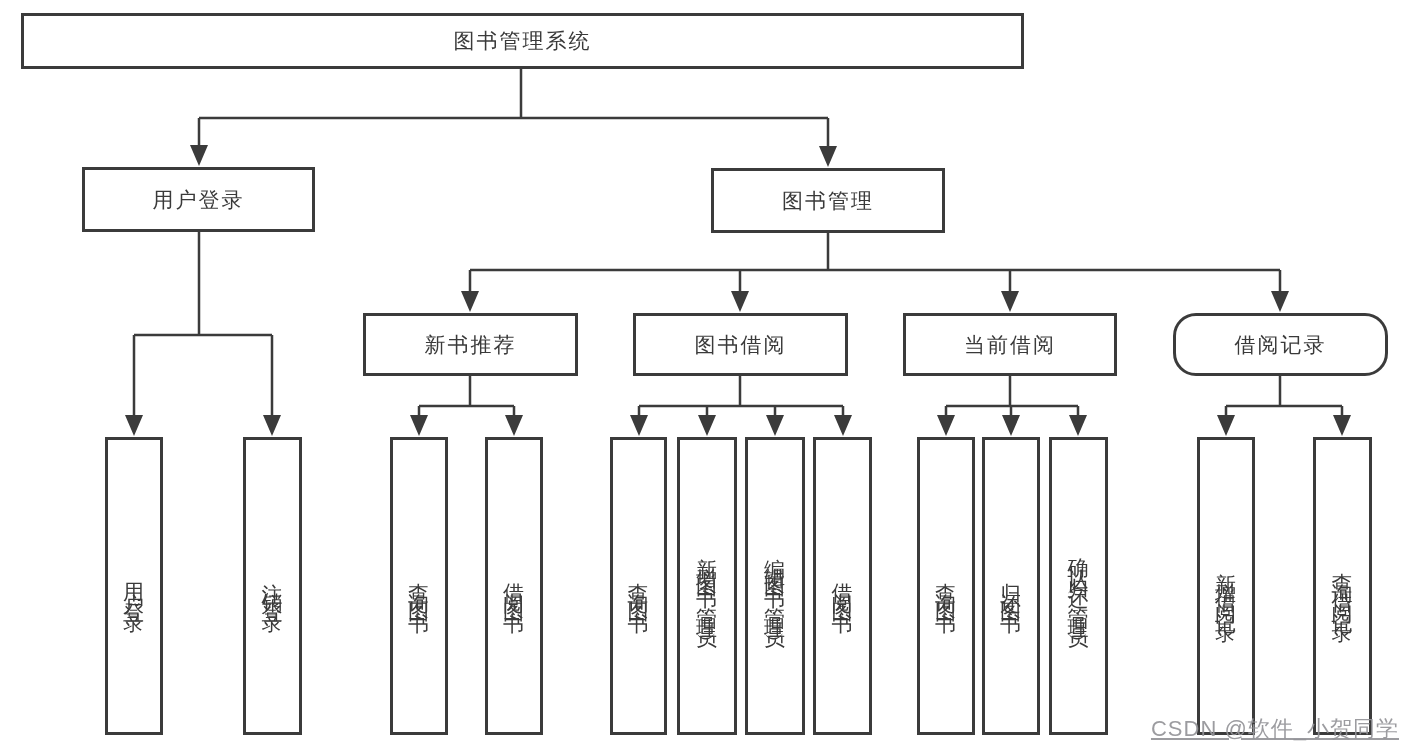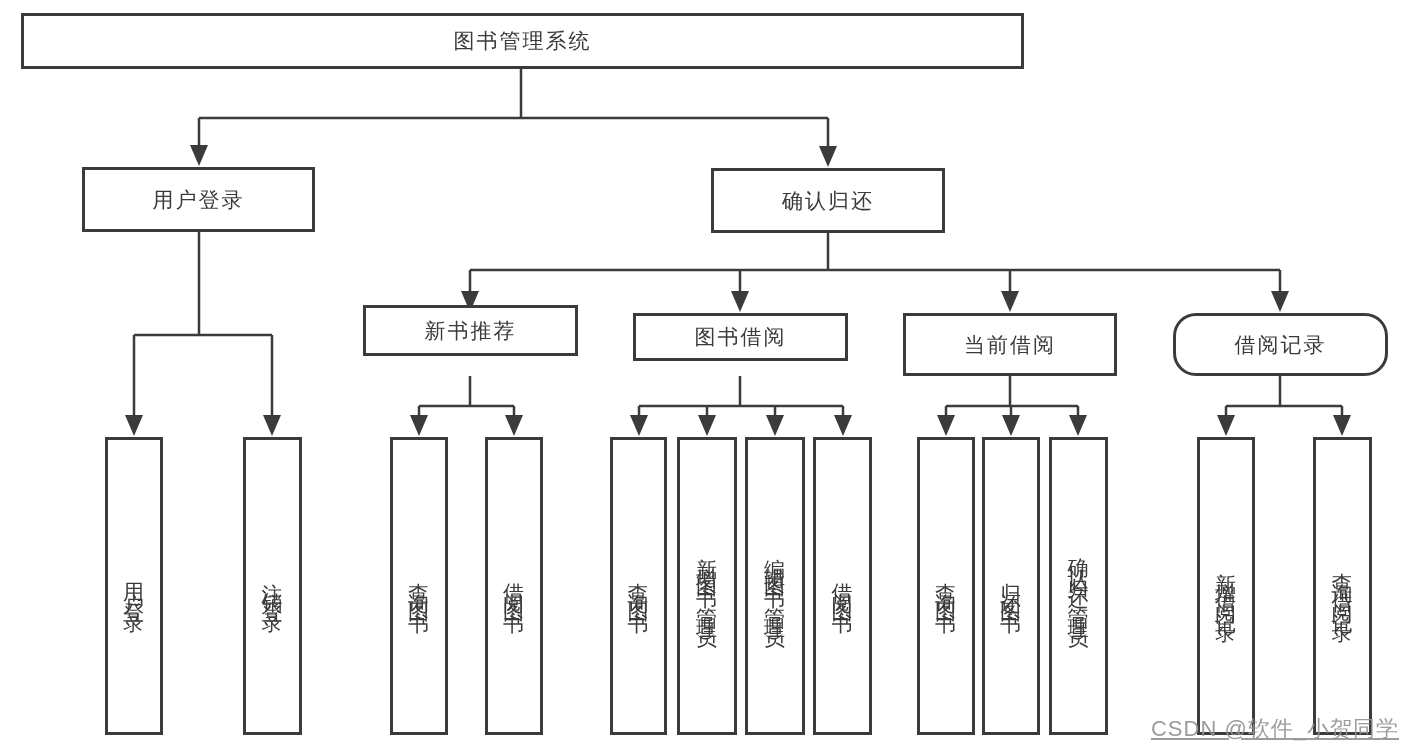--- a/index.html
+++ b/index.html
@@ -80,27 +80,27 @@
   </svg>
 
   <div class="box" style="left:21px; top:13px; width:1003px; height:56px;">
     <span class="label">图书管理系统</span>
   </div>
 
   <div class="box" style="left:82px; top:167px; width:233px; height:65px;">
     <span class="label">用户登录</span>
   </div>
   <div class="box" style="left:711px; top:168px; width:234px; height:65px;">
-    <span class="label">确认归还</span>
+    <span class="label">图书管理</span>
   </div>
 
-  <div class="box" style="left:363px; top:305px; width:215px; height:51px;">
+  <div class="box" style="left:363px; top:313px; width:215px; height:63px;">
     <span class="label">新书推荐</span>
   </div>
-  <div class="box" style="left:633px; top:313px; width:215px; height:48px;">
+  <div class="box" style="left:633px; top:313px; width:215px; height:63px;">
     <span class="label">图书借阅</span>
   </div>
   <div class="box" style="left:903px; top:313px; width:214px; height:63px;">
     <span class="label">当前借阅</span>
   </div>
   <div class="box" style="left:1173px; top:313px; width:215px; height:63px;border-radius:23px;">
     <span class="label">借阅记录</span>
   </div>
 
   <div class="box vbox" style="left:105px; top:437px; width:58px; height:298px;">

